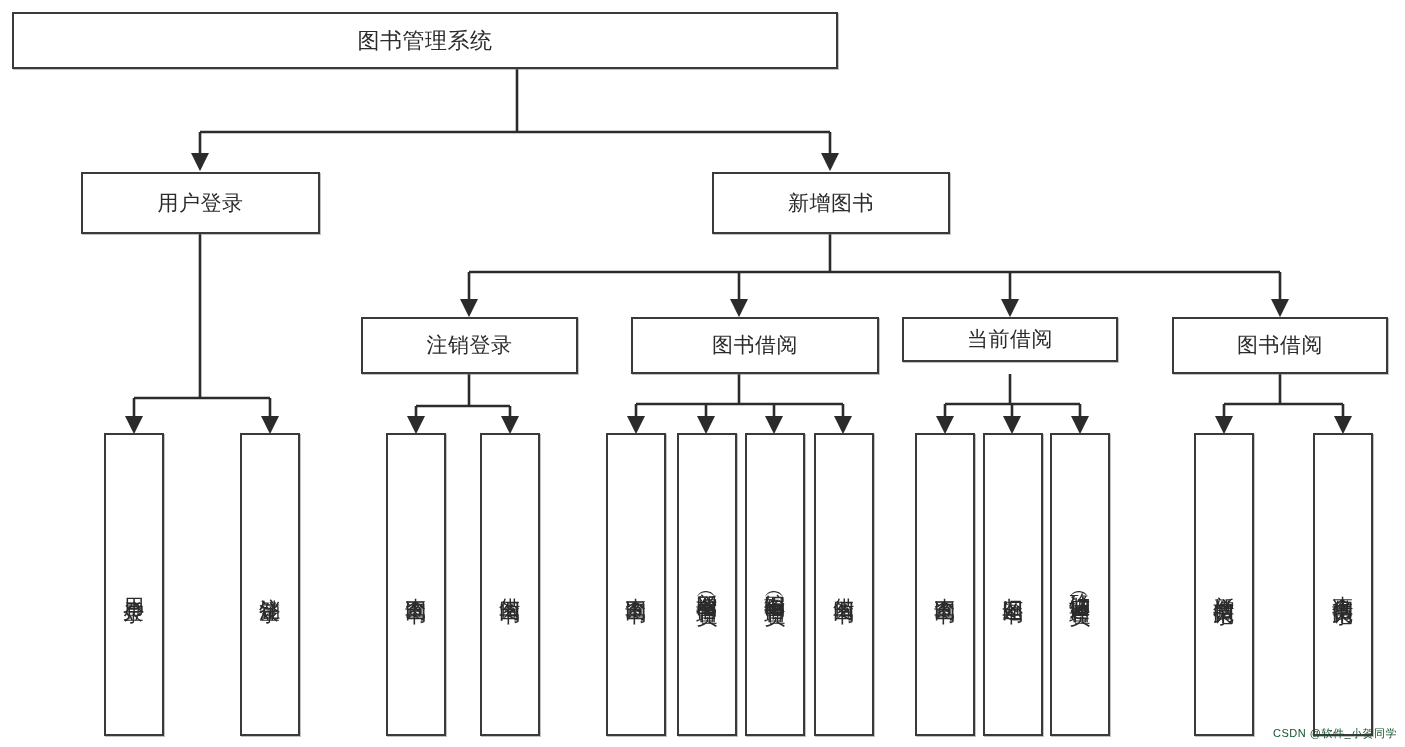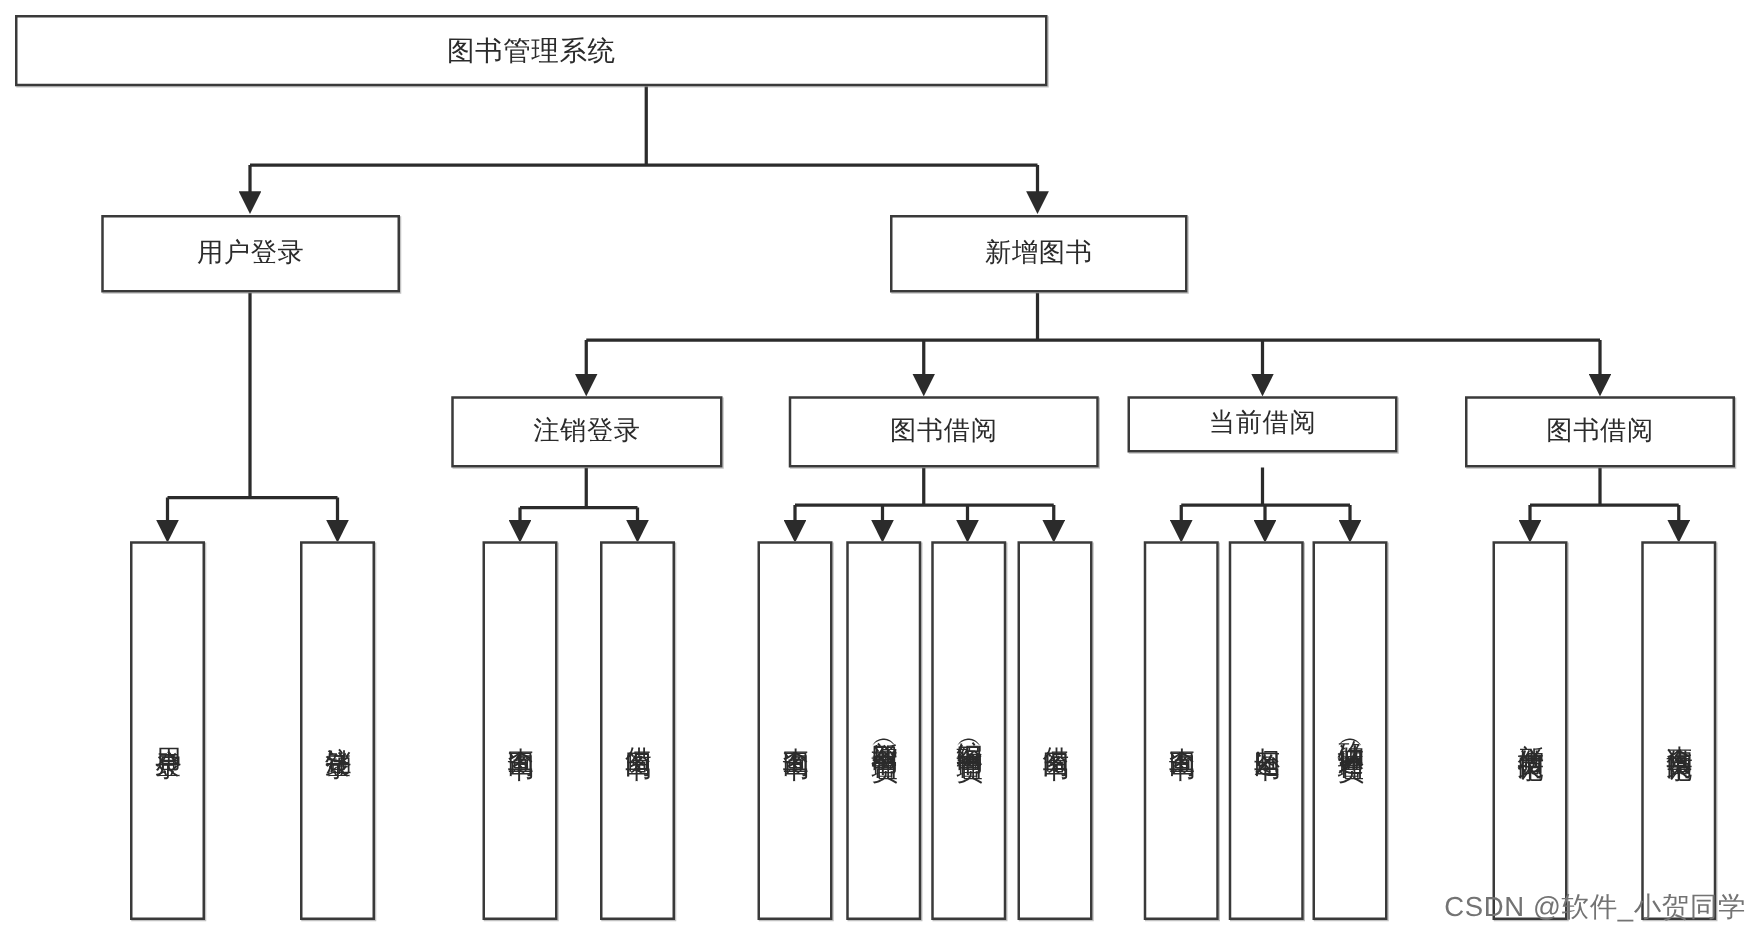--- a/index.html
+++ b/index.html
@@ -54,22 +54,22 @@
     text-orientation: upright;
     font-size: 21px;
     line-height: 1.12;
     letter-spacing: 2px;
     white-space: nowrap;
   }
   .watermark {
     position: absolute;
     right: 8px;
     bottom: 6px;
-    font-size: 22px;
-    color: #737373;
+    font-size: 11px;
+    color: #14532d;
     letter-spacing: 0.5px;
     user-select: none;
     white-space: nowrap;
   }
 </style>
 </head>
 <body>
 
 <div id="canvas">
 

